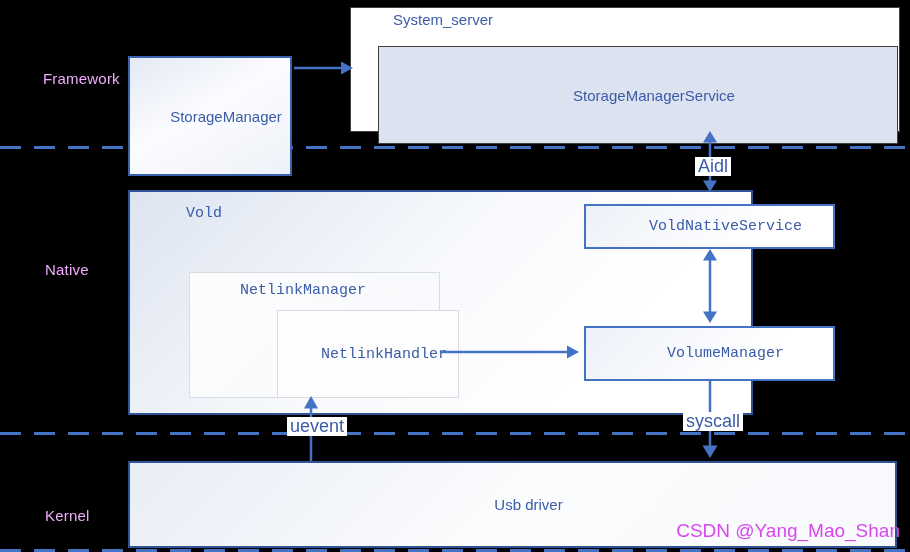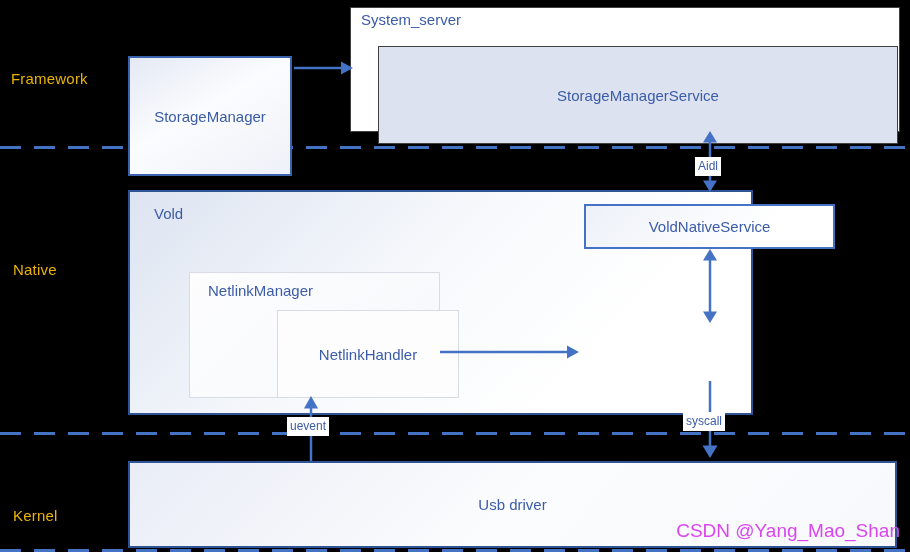--- a/index.html
+++ b/index.html
@@ -1,21 +1,21 @@
 <!DOCTYPE html>
 <html><head>
 <meta charset="utf-8">
 <style>
   html,body { margin:0; padding:0; background:#000; }
   .canvas {
     position:relative; width:910px; height:552px; background:#000;
     overflow:hidden; font-family:"Liberation Sans", sans-serif;
   }
-  .abs { position:absolute; box-sizing:border-box; }
-  .layer-label { font-size:15px; color:#eab308; letter-spacing:0.2px;text-align:right; }
+  .abs { position:absolute; box-sizing:border-box;padding-left:32px; }
+  .layer-label { font-size:15px; color:#f0abfc; letter-spacing:0.2px;text-align:right; }
   .box-label { font-size:15px; color:#3B5CA8; }
   .center { display:flex; align-items:center; justify-content:center; text-align:center; }
 
   .storage-manager-box {
     left:128px; top:8px; width:164px; height:120px;
     border:2px solid #3A62AD;
     background:linear-gradient(150deg,#e4e9f4 0%,#fbfcfe 45%,#eef1f8 100%);
     margin-top:48px;
   }
   .system-server-box {
@@ -24,20 +24,21 @@
   }
   .system-server-label { left:10px; top:3px; }
   .sms-box {
     left:27px; top:25px; width:520px; height:98px;
     border:1px solid #404040; background:#dce2f0;margin-top:13px;
   }
   .vold-box {
     left:128px; top:190px; width:625px; height:225px;
     border:2px solid #2F5496;
     background:linear-gradient(135deg,#dde4f1 0%,#f7f9fc 45%,#ffffff 75%);
+    font-family:Liberation Mono, monospace;
   }
   .vold-label { left:24px; top:13px; }
   .netlink-manager-box {
     left:59px; top:80px; width:251px; height:126px;
     border:1px solid #d9dde3;
     background:linear-gradient(135deg,#fdfdfe 0%,#f6f8fb 100%);
   }
   .nm-label { left:18px; top:9px; }
   .netlink-handler-box {
     left:129px; top:118px; width:182px; height:88px;
@@ -56,21 +57,21 @@
   .usb-box {
     left:128px; top:461px; width:769px; height:87px;
     border:2px solid #2F5496;
     background:linear-gradient(135deg,#e9edf6 0%,#fbfcfd 50%,#f7f9fc 100%);
   }
   .dash-line {
     left:0; width:910px; height:3px;
     background:repeating-linear-gradient(90deg,#4472C4 0 21px, transparent 21px 34px);
   }
   .arrow-tag {
-    font-size:12px; color:#3B5CA8; background:#ffffff;
+    font-size:18px; color:#3B5CA8; background:#ffffff;
     padding:0 3px; line-height:19px; z-index:5;
   }
   .watermark {
     right:10px; top:520px; font-size:19px; color:#d946ef; z-index:4;
   }
   svg.overlay { position:absolute; left:0; top:0; z-index:3; pointer-events:none; }
 </style>
 </head>
 <body>
 
@@ -95,20 +96,21 @@
     <div class="abs box-label vold-label">Vold</div>
 
     <div class="abs netlink-manager-box">
       <div class="abs box-label nm-label">NetlinkManager</div>
     </div>
 
     <div class="abs netlink-handler-box center box-label">NetlinkHandler</div>
 
     <div class="abs vns-box center box-label">VoldNativeService</div>
 
+    <div class="abs vm-box center box-label">VolumeManager</div>
   </div>
 
   <div class="abs usb-box center box-label">Usb driver</div>
 
   <svg class="overlay" width="910" height="552" viewBox="0 0 910 552">
     <g stroke="#4472C4" stroke-width="2.5" fill="#4472C4">
 
       <g>
         <line x1="294" y1="68" x2="341" y2="68"></line>
         <polygon points="341,61.5 353,68 341,74.5" stroke="none"></polygon>

